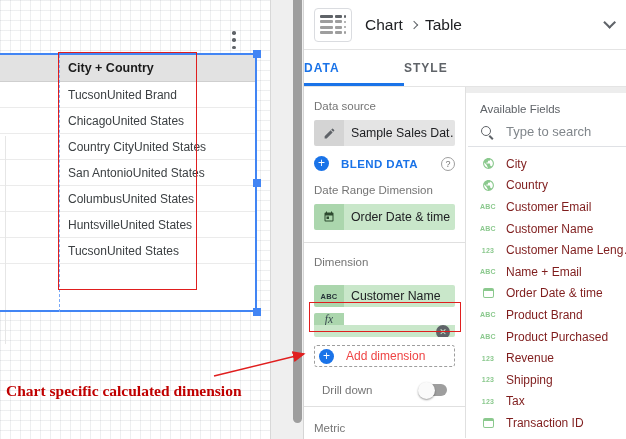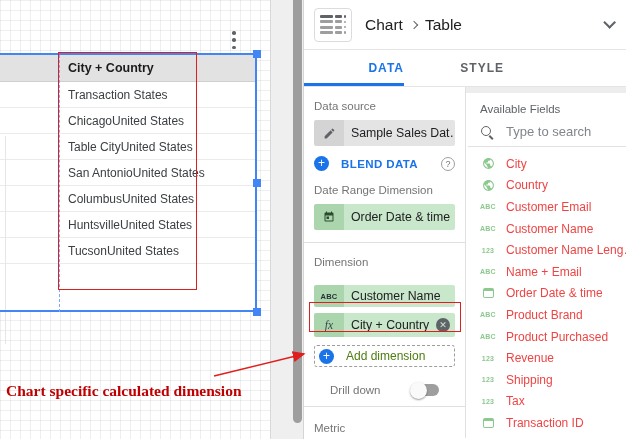--- a/index.html
+++ b/index.html
@@ -52,21 +52,21 @@
   .ci-row .b1 { width:13px; margin-right:2px; } .ci-row .b2 { width:7px; margin-right:2px; }
   .ci-row .d { width:2.5px; height:2.5px; border-radius:50%; background:#9e9e9e; }
   .ci-row.dark b, .ci-row.dark .d { background:#5f6368; }
   .crumbs { font-size:15.5px; color:#202124; display:flex; align-items:center; gap:7px; }
   .crumb-sep { width:6px; height:6px; border-right:1.8px solid #5f6368; border-bottom:1.8px solid #5f6368;
     transform:rotate(-45deg); margin:0 1px; }
   .chev-down { margin-left:auto; width:9px; height:9px; border-right:2px solid #5f6368;
     border-bottom:2px solid #5f6368; transform:rotate(45deg) translateY(-3px); cursor:pointer; }
 
   .tabbar { height:37px; border-bottom:1px solid #e4e4e4; display:flex; }
-  .tab { width:100px; text-align:right; line-height:36px; font-size:12px; font-weight:bold;
+  .tab { width:100px; text-align:left; line-height:36px; font-size:12px; font-weight:bold;
     letter-spacing:1px; color:#5f6368; cursor:pointer; }
   .tab.active { color:#1a73e8; box-shadow:inset 0 -3px 0 #1a73e8; }
 
   .p-body { display:flex; height:351px; }
   .col-left { width:162px; border-right:1px solid #e0e0e0; }
   .sec-label { margin:13px 10px 0; font-size:11.5px; color:#757575; }
   .chip { height:26px; margin:8px 10px 0; border-radius:2px; overflow:hidden; display:flex; cursor:pointer; }
   .chip-ico { width:30px; display:flex; align-items:center; justify-content:center; flex:none; }
   .chip-body { flex:1; display:flex; align-items:center; padding:0 7px; font-size:12.3px; color:#202124; white-space:nowrap; overflow:hidden; }
   .chip.gray .chip-ico { background:#d4d4d4; } .chip.gray .chip-body { background:#e4e4e4; }
@@ -79,43 +79,43 @@
   .blend-row { display:flex; align-items:center; margin:10px 10px 0; }
   .plus-circle { width:15px; height:15px; border-radius:50%; background:#1a73e8; color:#fff;
     font-size:12px; line-height:14px; text-align:center; flex:none; cursor:pointer; }
   .blend-label { margin-left:12px; font-size:11.5px; font-weight:bold; letter-spacing:.4px; color:#1a73e8; cursor:pointer; }
   .help-circle { margin-left:auto; width:14px; height:14px; border-radius:50%; border:1.5px solid #9e9e9e;
     color:#757575; font-size:9px; line-height:13px; text-align:center; cursor:pointer; }
 
   .divider { border-top:1px solid #e0e0e0; margin-top:12px; }
   .add-dim { margin:8px 10px 0; height:22px; border:1px dashed #9e9e9e; border-radius:3px;
     display:flex; align-items:center; padding:0 4px; cursor:pointer; }
-  .add-dim span.lbl { margin-left:12px; font-size:12px; color:#4d7c0f; }
-  .drill-row { display:flex; align-items:center; margin:17px 26px 0; }
+  .add-dim span.lbl { margin-left:12px; font-size:12px; color:#ef4444; }
+  .drill-row { display:flex; align-items:center; margin:17px 18px 0; }
   .drill-row .sec-inline { font-size:11.5px; color:#757575; }
   .toggle { margin-left:auto; position:relative; width:26px; height:12px; border-radius:6px; background:#9e9e9e; cursor:pointer; }
   .toggle .knob { position:absolute; left:-3px; top:-2.5px; width:17px; height:17px; border-radius:50%;
     background:#fafafa; box-shadow:0 1px 2px rgba(0,0,0,.4); }
 
   .col-right { flex:1; position:relative; }
   .cr-band { height:6px; background:#ededed; }
   .af-title { margin:10px 0 0 14px; font-size:11.5px; color:#5f6368; }
   .search-row { display:flex; align-items:center; margin:9px 2px 0; padding:0 0 7px 12px; border-bottom:1px solid #dfe1e5; }
   .mag { position:relative; width:14px; height:14px; flex:none; }
   .mag::before { content:""; position:absolute; left:1px; top:1px; width:8px; height:8px;
     border:1.6px solid #5f6368; border-radius:50%; }
   .mag::after { content:""; position:absolute; left:10px; top:10px; width:5px; height:1.8px;
     background:#5f6368; transform:rotate(45deg); transform-origin:0 0; }
   .search-row input { border:none; outline:none; background:transparent; margin-left:12px;
     font-size:13px; color:#3c4043; width:110px; font-family:inherit; }
   .search-row input::placeholder { color:#80868b; }
 
   .field-row { height:21.6px; display:flex; align-items:center; cursor:pointer; }
   .ficon { width:20px; margin-left:12px; display:flex; align-items:center; justify-content:center; flex:none; }
-  .flabel { margin-left:8px; font-size:12px; color:#ef4444; white-space:nowrap; overflow:hidden; }
+  .flabel { margin-left:8px; font-size:12px; color:#7f1d1d; white-space:nowrap; overflow:hidden; }
   .ficon .t-abc, .ficon .t-123 { font-size:7px; font-weight:bold; color:#8bc98e; letter-spacing:.2px; }
   .ficon .cal { width:11px; height:10px; border:1.5px solid #8bc98e; border-top-width:3.5px; border-radius:2px; }
   .fields-list { margin-top:6px; }
 
   
   .red-table-box { position:absolute; left:58px; top:52px; width:139px; height:238px;
     border:1.6px solid #e01e1e; z-index:40; pointer-events:none; }
   .red-chip-box { position:absolute; left:309px; top:302px; width:152px; height:30px;
     border:1.6px solid #e01e1e; z-index:40; pointer-events:none; }
   .ann-text { position:absolute; left:6px; top:382px; width:300px; z-index:40;
@@ -135,29 +135,29 @@
       <i></i>
     </div>
 
   <div class="tablechart">
     <div class="thead">
       <span>City + Country</span>
     </div>
     <div>
 
         <div class="trow">
-          <span>Transaction States</span>
+          <span>TucsonUnited Brand</span>
         </div>
 
         <div class="trow">
           <span>ChicagoUnited States</span>
         </div>
 
         <div class="trow">
-          <span>Table CityUnited States</span>
+          <span>Country CityUnited States</span>
         </div>
 
         <div class="trow">
           <span>San AntonioUnited States</span>
         </div>
 
 
         <div class="trow">
           <span>ColumbusUnited States</span>
         </div>
@@ -254,21 +254,21 @@
 
       <div class="divider"></div>
 
       <div class="sec-label">Dimension</div>
 
       <div class="chip green" style="margin-top:17px; height:22px;">
         <span class="chip-ico ico-abc">ABC</span>
         <span class="chip-body">Customer Name</span>
       </div>
 
-      <div class="chip green" style="margin-top:6px; height:24px;">
+      <div class="chip green" style="margin-top:6px; height:24px;flex-direction:column;">
         <span class="chip-ico ico-fx">fx</span>
         <span class="chip-body">City + Country</span>
         <span class="chip-body" style="flex:none; padding:0 5px 0 0; background:#c9e7ca;">
             <span class="remove">✕</span>
           </span>
       </div>
 
       <div class="add-dim">
         <span class="plus-circle">+</span>
         <span class="lbl">Add dimension</span>

